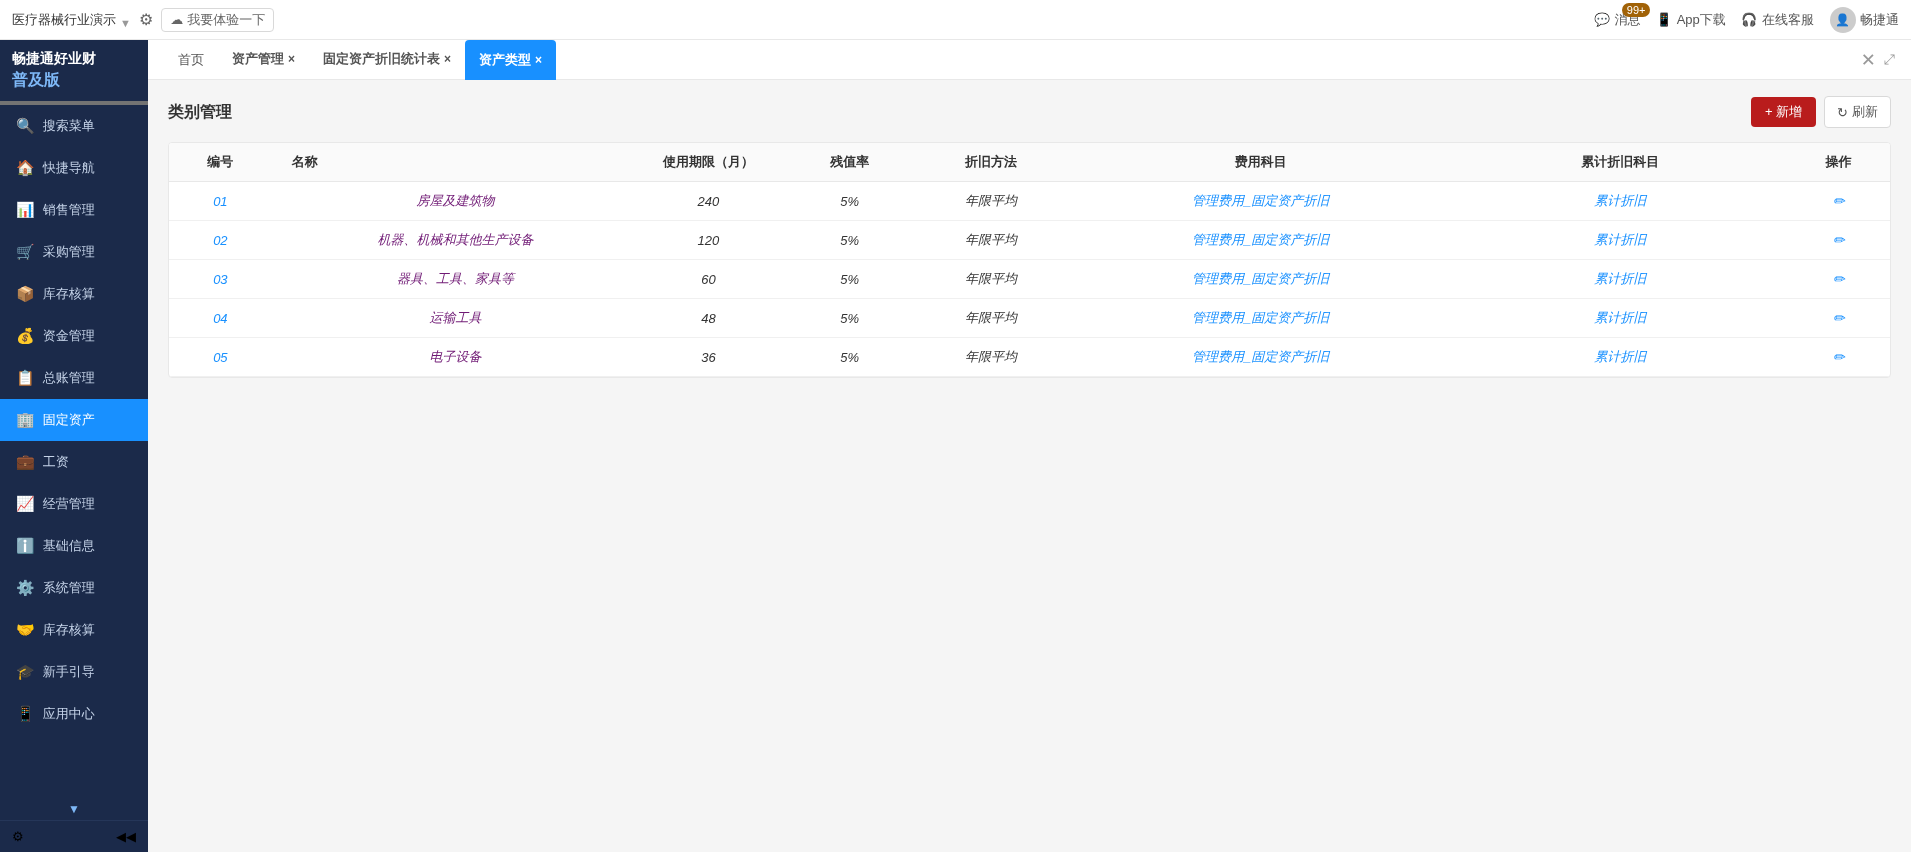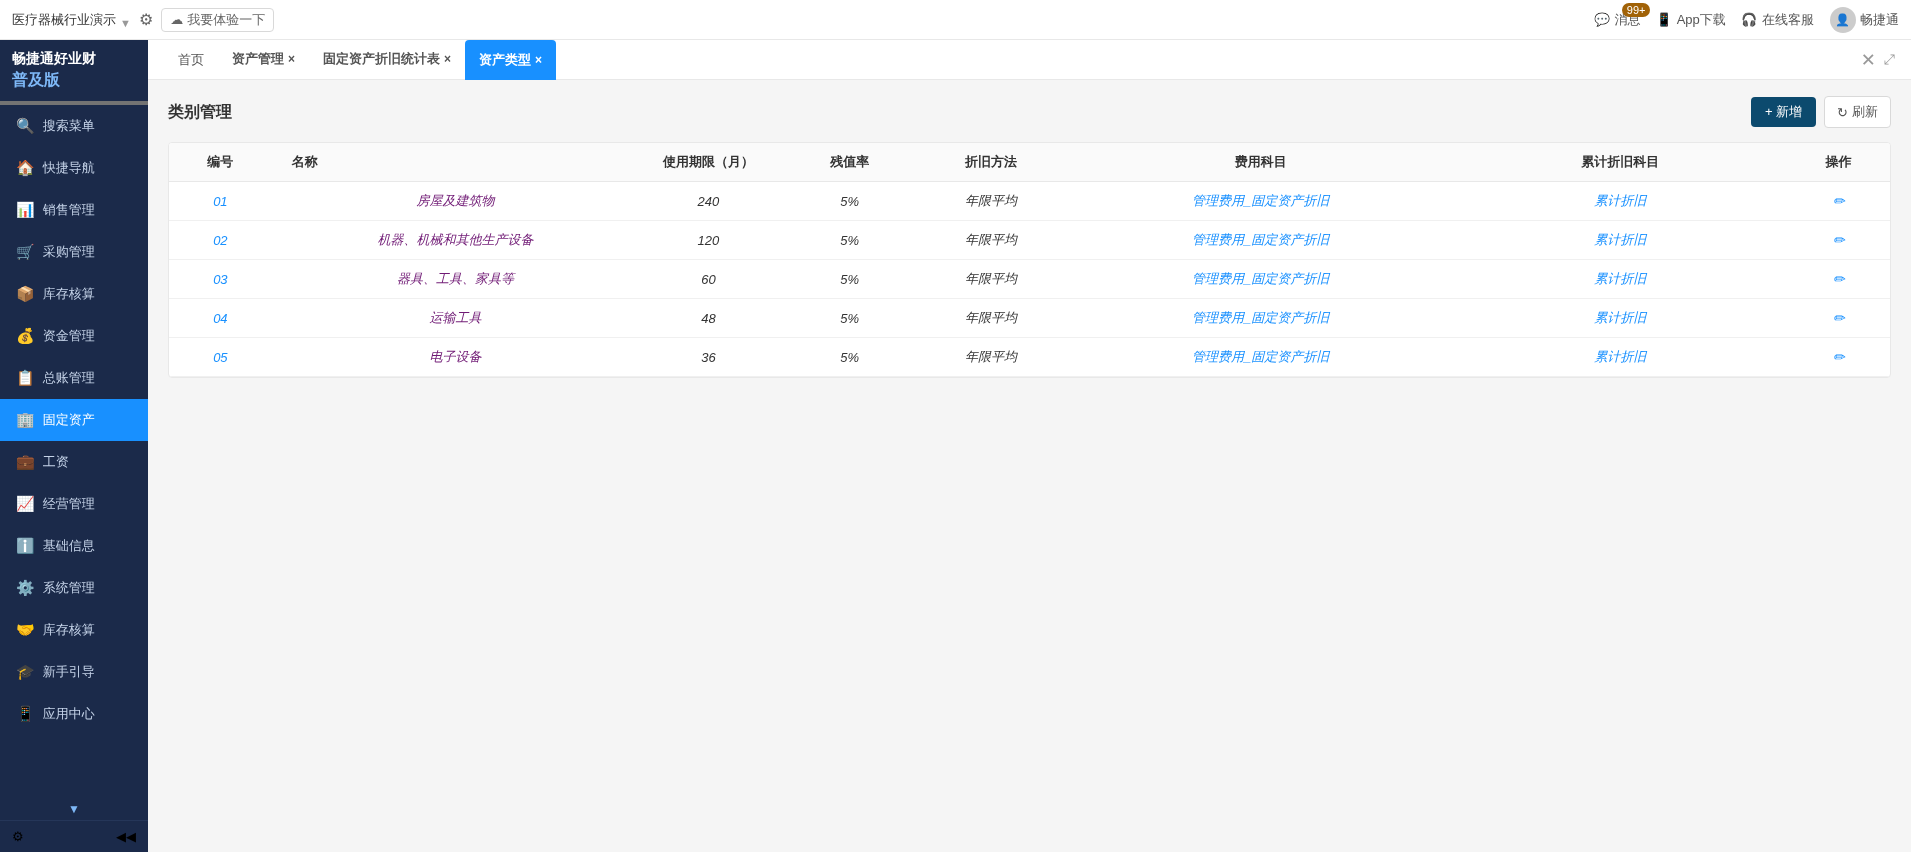--- a/index.html
+++ b/index.html
@@ -111,21 +111,21 @@
     
     .page-content { flex: 1; overflow-y: auto; padding: 16px 20px; background: #f5f5f5; }
     .page-header {
       display: flex; align-items: center; justify-content: space-between;
       margin-bottom: 14px;
       gap: 20px;
     }
     .page-title { font-size: 16px; font-weight: bold; color: #333; }
     .header-actions { display: flex; align-items: center; gap: 8px; }
     .btn-new {
-      background: #0c4a6e; color: #fff; border: none;
+      background: #b91c1c; color: #fff; border: none;
       border-radius: 4px; padding: 6px 14px; cursor: pointer;
       font-size: 13px; display: flex; align-items: center; gap: 4px;
     }
     .btn-refresh {
       background: #fff; color: #555; border: 1px solid #d9d9d9;
       border-radius: 4px; padding: 6px 12px; cursor: pointer;
       font-size: 13px; display: flex; align-items: center; gap: 4px;
     }
 
     

